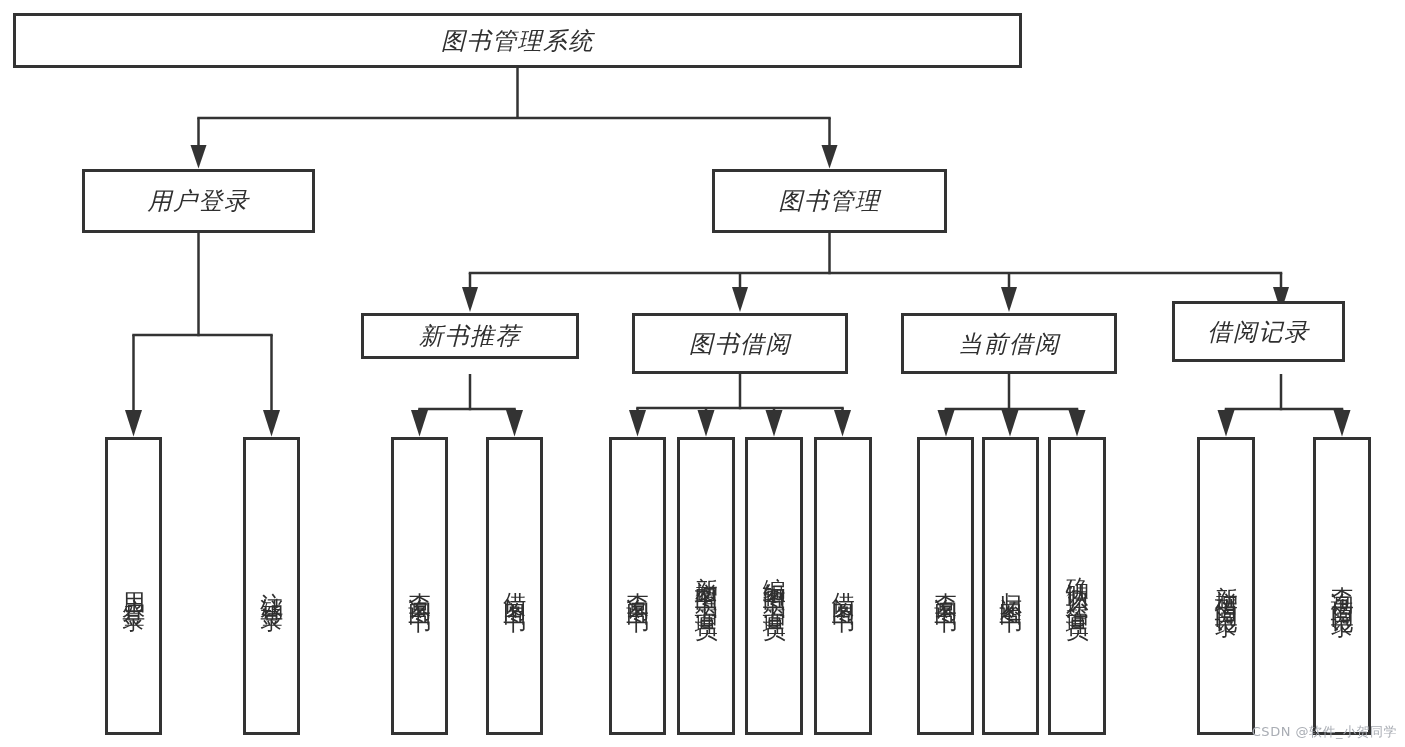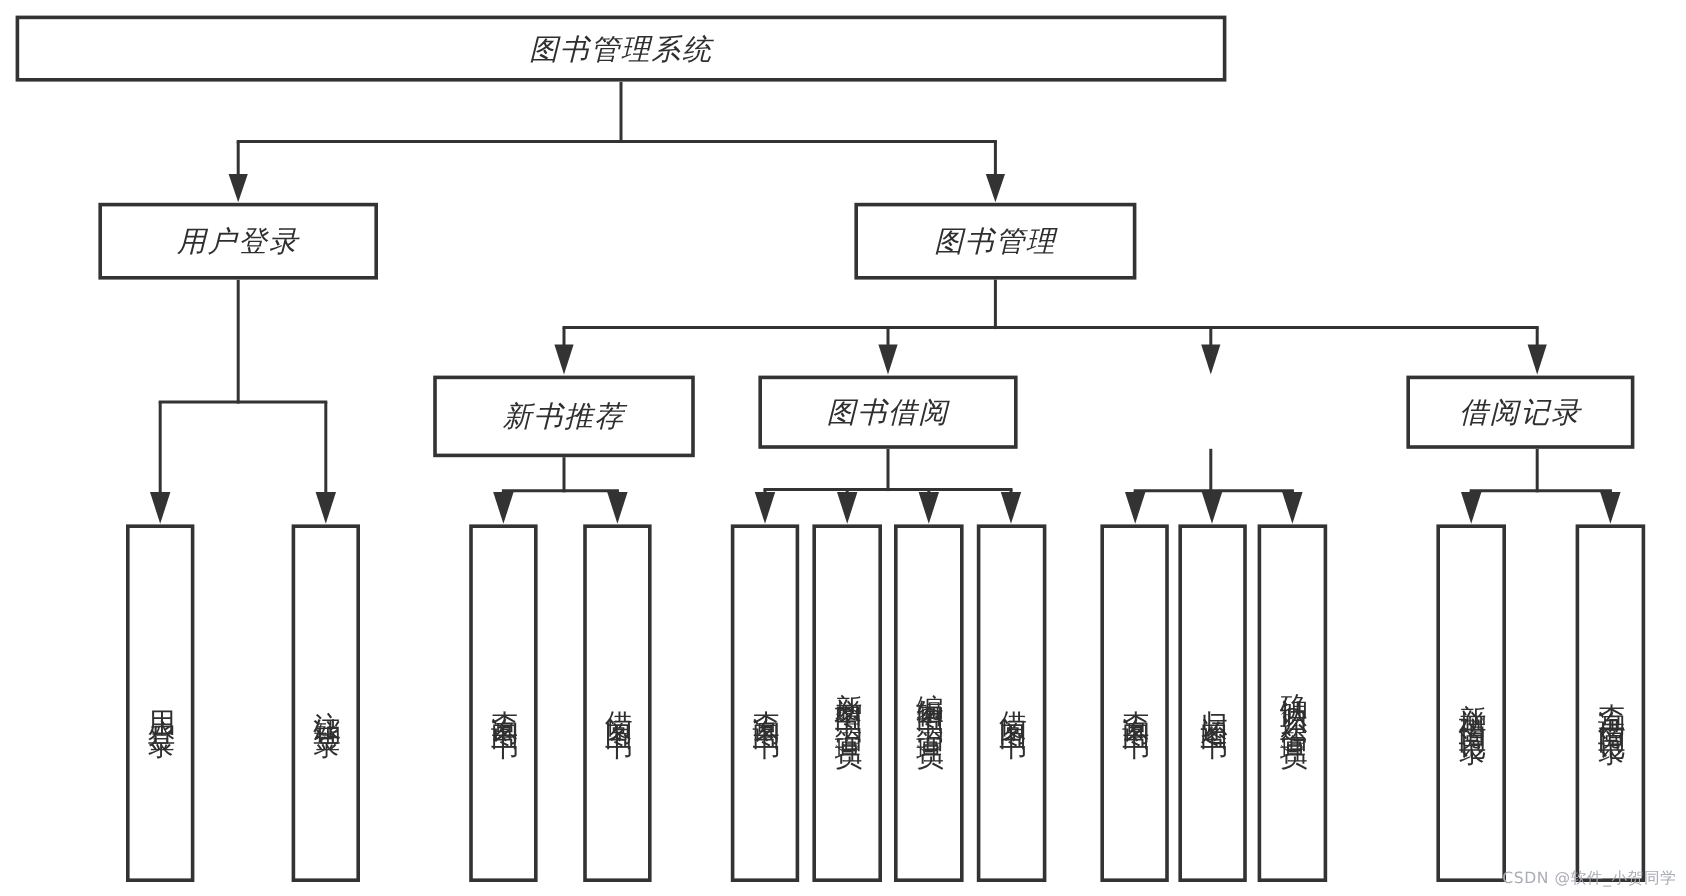--- a/index.html
+++ b/index.html
@@ -125,27 +125,30 @@
     <span>图书管理系统</span>
   </div>
 
   <div class="node h-node" style="left:82px;top:169px;width:233px;height:64px;">
     <span>用户登录</span>
   </div>
   <div class="node h-node" style="left:712px;top:169px;width:235px;height:64px;">
     <span>图书管理</span>
   </div>
 
-  <div class="node h-node" style="left:361px;top:313px;width:218px;height:68px;">
+  <div class="node h-node" style="left:361px;top:313px;width:218px;height:46px;">
     <span>新书推荐</span>
   </div>
   <div class="node h-node" style="left:632px;top:313px;width:216px;height:61px;">
     <span>图书借阅</span>
   </div>
-  <div class="node h-node" style="left:1172px;top:313px;width:190px;height:61px;">
+  <div class="node h-node" style="left:901px;top:313px;width:216px;height:61px;">
+    <span>当前借阅</span>
+  </div>
+  <div class="node h-node" style="left:1172px;top:301px;width:173px;height:61px;">
     <span>借阅记录</span>
   </div>
 
   <div class="node v-node" style="left:105px;top:437px;width:57px;height:298px;">
     <span class="vtext">用户登录</span>
   </div>
   <div class="node v-node" style="left:243px;top:437px;width:57px;height:298px;">
     <span class="vtext">注销登录</span>
   </div>
 

